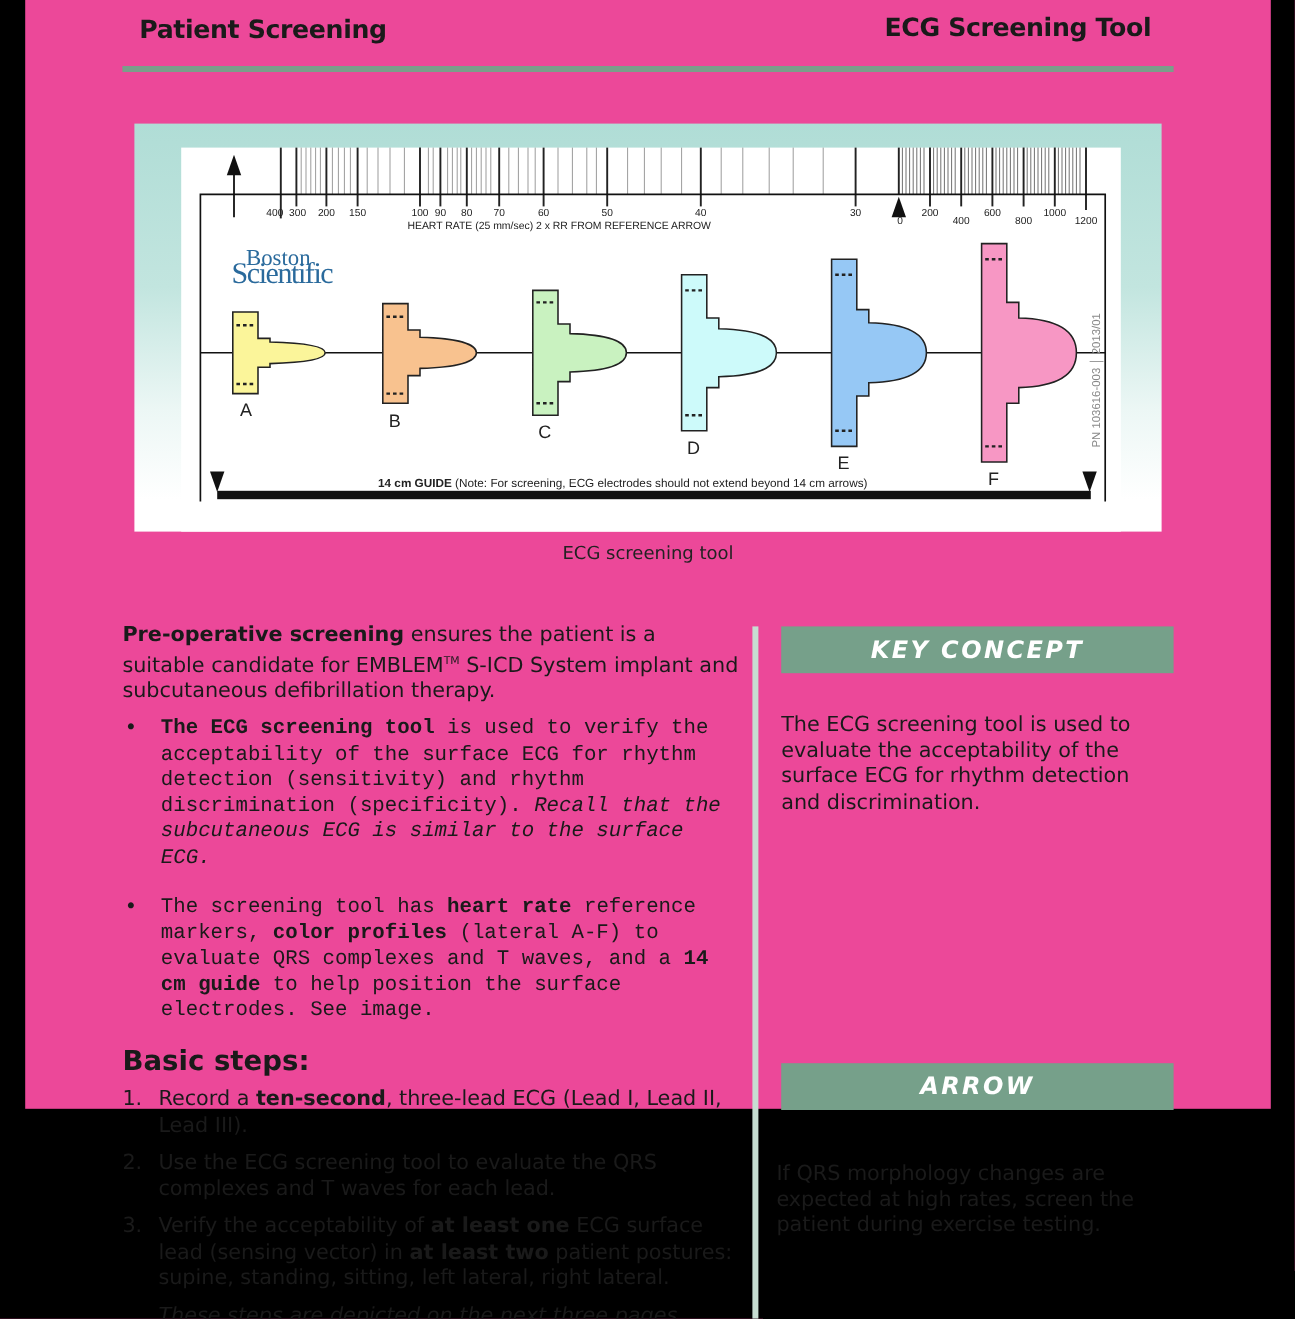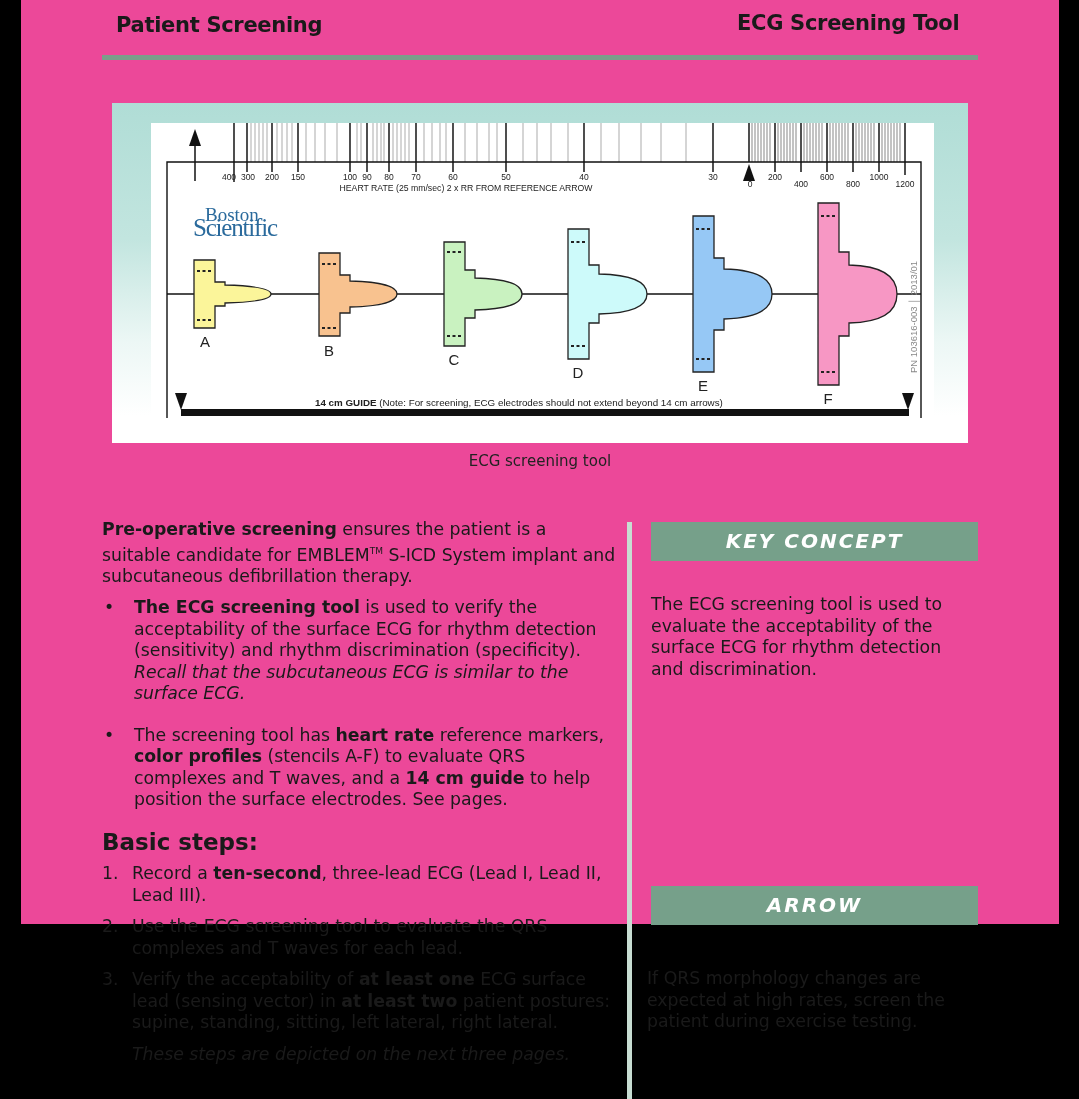--- a/index.html
+++ b/index.html
@@ -10,21 +10,21 @@
   .hdr-rule { position:absolute; left:81px; top:55px; width:876px; height:5px; background:#7a9e8a; }
   .figure-bg { position:absolute; left:91px; top:103px; width:856px; height:340px;
      background:linear-gradient(to bottom, #b0ddd6 0%, #c2e5df 40%, #ecf7f5 70%, #ffffff 92%); }
   .figure-bg-mask { position:absolute; left:130px; top:123px; width:783px; height:320px; background:#fff; }
   svg.tool { position:absolute; left:0; top:0; }
   .caption { position:absolute; left:0; width:1038px; top:452px; text-align:center; font-size:15px; color:#222; }
   .col-left { position:absolute; left:81px; top:519px; width:515px; font-size:17.3px; line-height:21.5px; color:#1a1a1a; }
   .col-left p { margin:0; }
   .col-left .bl { display:flex; margin-top:10px; }
   .col-left .bl .mk { width:30px; flex:none; padding-left:2px; }
-  .col-left .bl .tx { flex:1; }
+  .col-left .bl .tx { flex:1;font-family:Liberation Mono, monospace; }
   .col-left .ol { display:flex; margin-top:10px; }
   .col-left .ol .mk { width:30px; flex:none; }
   .col-left .ol .tx { flex:1; }
   .col-left h4 { margin:21px 0 0 0; font-size:23px; font-weight:bold; }
   .col-left .note { margin-top:10px; padding-left:30px; font-style:italic; }
   .divider { position:absolute; left:606px; top:522px; width:5px; height:577px; background:#c7ddd2; }
   .box-head { position:absolute; left:630px; width:327px; height:39px; background:#76a08a; color:#fff; font-weight:bold; font-size:20px; letter-spacing:2px; text-align:center; line-height:39px;font-style:italic; }
   .box-text { position:absolute; left:630px; width:320px; font-size:17.3px; line-height:21.5px; color:#1a1a1a;margin-top:13px; }
   b { font-weight:bold;text-align:right; }
   i { font-style:italic; }
@@ -243,21 +243,21 @@
 
   <div class="col-left">
     <p><b>Pre-operative screening</b><span> ensures the patient is a suitable candidate for EMBLEM</span><sup style="font-size:9px">TM</sup><span> S-ICD System implant and subcutaneous defibrillation therapy.</span></p>
 
     <div class="bl">
       <span class="mk">•</span>
       <span class="tx"><b>The ECG screening tool</b><span> is used to verify the acceptability of the surface ECG for rhythm detection (sensitivity) and rhythm discrimination (specificity). </span><i>Recall that the subcutaneous ECG is similar to the surface ECG.</i></span>
     </div>
     <div class="bl" style="margin-top:20px">
       <span class="mk">•</span>
-      <span class="tx"><span>The screening tool has </span><b>heart rate</b><span> reference markers, </span><b>color profiles</b><span> (stencils A-F) to evaluate QRS complexes and T waves, and a </span><b>14 cm guide</b><span> to help position the surface electrodes.  See pages.</span></span>
+      <span class="tx"><span>The screening tool has </span><b>heart rate</b><span> reference markers, </span><b>color profiles</b><span> (lateral A-F) to evaluate QRS complexes and T waves, and a </span><b>14 cm guide</b><span> to help position the surface electrodes.  See image.</span></span>
     </div>
 
     <h4>Basic steps:</h4>
 
     <div class="ol">
       <span class="mk">1.</span>
       <span class="tx"><span>Record a </span><b>ten-second</b><span>, three-lead ECG (Lead I, Lead II, Lead III).</span></span>
     </div>
     <div class="ol">
       <span class="mk">2.</span>

